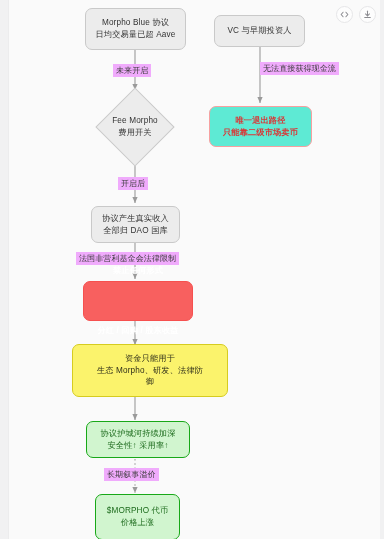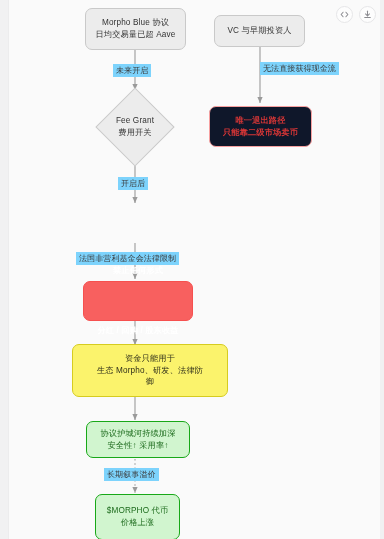--- a/index.html
+++ b/index.html
@@ -105,21 +105,21 @@
   .diamond-label {
     position: relative;
     z-index: 2;
     color: #333333;
     font-size: 8.2px;
     line-height: 1.5;
     white-space: nowrap;
   }
 
   .n-pink {
-    background: #0f172a;
+    background: #5eead4;
     border: 1px solid #f7a0a0;
     border-radius: 7px;
     color: #d93636;
     font-weight: bold;
     align-items: center;
   }
 
   .n-red {
     background: #f8605f;
     border: 1px solid #f6504f;
@@ -140,21 +140,21 @@
     background: #d1f5cf;
     border: 1.6px solid #18a818;
     border-radius: 7px;
     color: #1d6b1d;
   }
 
   
   .edge-label {
     position: absolute;
     z-index: 20;
-    background: #7dd3fc;
+    background: #f0abfc;
     padding: 1px 3px;
     font-size: 8px;
     color: #3a3a3a;
     white-space: nowrap;
     letter-spacing: .1px;
   }
 </style>
 </head>
 <body>
 
@@ -206,30 +206,34 @@
     <span class="ln">日均交易量已超 Aave</span>
   </div>
 
   <div class="node n-gray" style="left:214px; top:15px; width:91px; height:32px;">
     <span class="ln">VC 与早期投资人</span>
   </div>
 
   <div class="node n-diamond" style="left:135px; top:127px; width:0; height:0;">
     <div class="diamond-shape" style="width:56px; height:56px;"></div>
     <div class="diamond-label">
-      <span class="ln">Fee Grant</span>
+      <span class="ln">Fee Morpho</span>
       <span class="ln">费用开关</span>
     </div>
   </div>
 
   <div class="node n-pink" style="left:209px; top:106px; width:103px; height:41px;">
     <span class="ln">唯一退出路径</span>
     <span class="ln">只能靠二级市场卖币</span>
   </div>
 
+  <div class="node n-gray" style="left:91px; top:206px; width:89px; height:37px;">
+    <span class="ln">协议产生真实收入</span>
+    <span class="ln">全部归 DAO 国库</span>
+  </div>
 
   <div class="node n-red" style="left:83px; top:281px; width:110px; height:40px;">
     <span class="ln">禁止任何形式</span>
     <span class="ln">分红 / 回购 / 股东收益</span>
   </div>
 
   <div class="node n-yellow" style="left:72px; top:344px; width:156px; height:53px;">
     <span class="ln">资金只能用于</span>
     <span class="ln">生态 Morpho、研发、法律防</span>
     <span class="ln">御</span>

